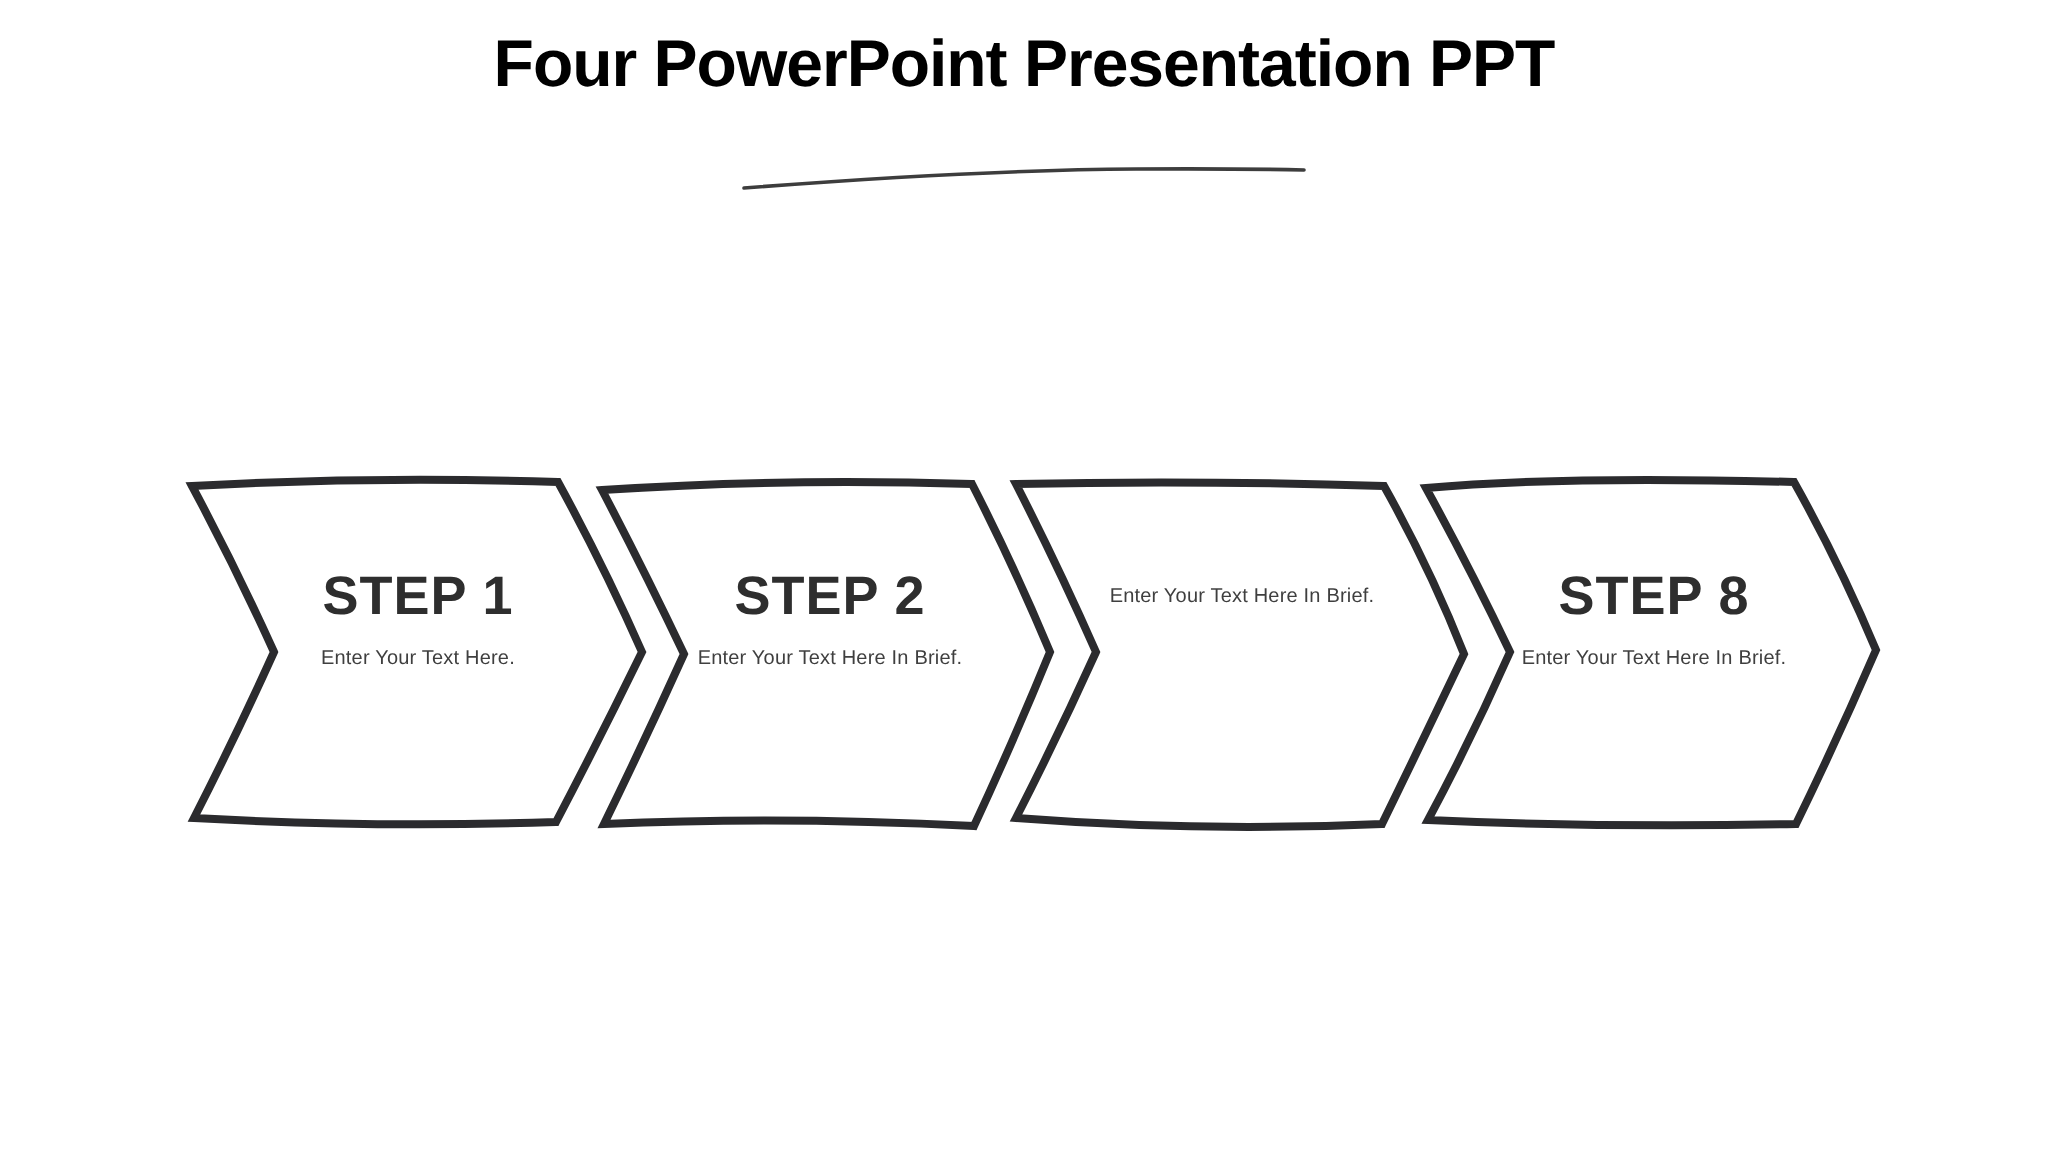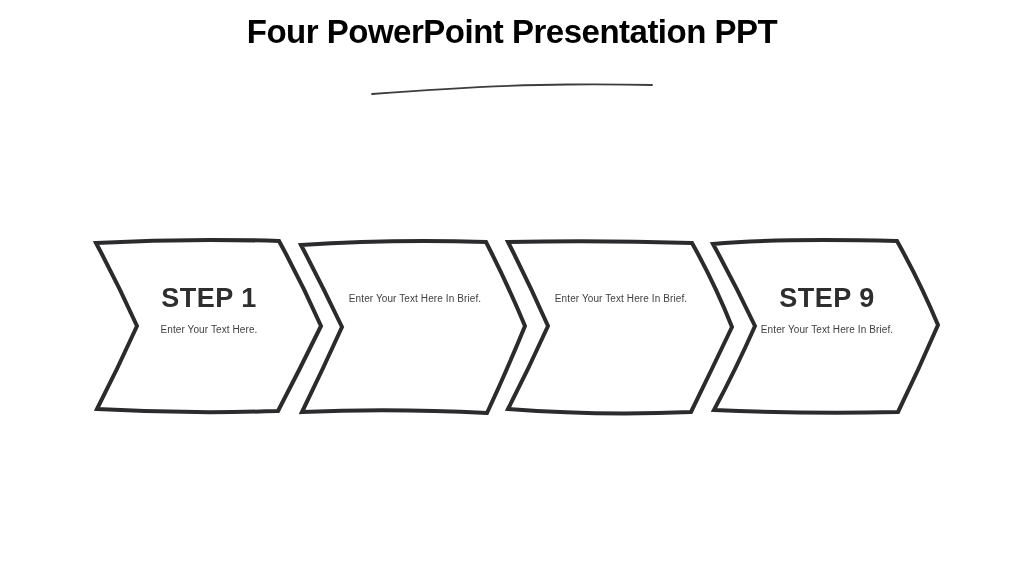--- a/index.html
+++ b/index.html
@@ -60,37 +60,38 @@
         <div class="step-label">STEP 1</div>
         <div class="step-desc">Enter Your Text Here.</div>
       </div>
     </div>
 
     <div class="step step-2">
       <svg class="chev" width="236" height="182" viewBox="0 0 236 182" aria-hidden="true">
         <path d="M5 9 Q95 3 190 6 Q211 47 229 90 Q211 134 191 177 Q95 172 6 176 Q27 133 46 91 Q26 49 5 9 Z" fill="#ffffff" stroke-width="4" stroke-linejoin="miter" stroke="#2b2b2e"></path>
       </svg>
       <div class="step-text">
+        <div class="step-label">STEP 2</div>
         <div class="step-desc">Enter Your Text Here In Brief.</div>
       </div>
     </div>
 
     <div class="step step-3">
       <svg class="chev" width="236" height="182" viewBox="0 0 236 182" aria-hidden="true">
         <path d="M6 6 Q96 4 190 7 Q213 48 230 91 Q209 135 189 176 Q97 180 6 173 Q27 132 46 90 Q27 47 6 6 Z" fill="#ffffff" stroke-width="4" stroke-linejoin="miter" stroke="#2b2b2e"></path>
       </svg>
       <div class="step-text">
         <div class="step-desc">Enter Your Text Here In Brief.</div>
       </div>
     </div>
 
     <div class="step step-4">
       <svg class="chev" width="236" height="182" viewBox="0 0 236 182" aria-hidden="true">
         <path d="M5 8 Q70 2 189 5 Q212 46 230 89 Q211 133 190 176 Q96 178 6 174 Q28 133 47 90 Q27 48 5 8 Z" fill="#ffffff" stroke-width="4" stroke-linejoin="miter" stroke="#2b2b2e"></path>
       </svg>
       <div class="step-text">
-        <div class="step-label">STEP 9</div>
+        <div class="step-label">STEP 8</div>
         <div class="step-desc">Enter Your Text Here In Brief.</div>
       </div>
     </div>
 
   </div>
 </div>
 
 </body></html>

